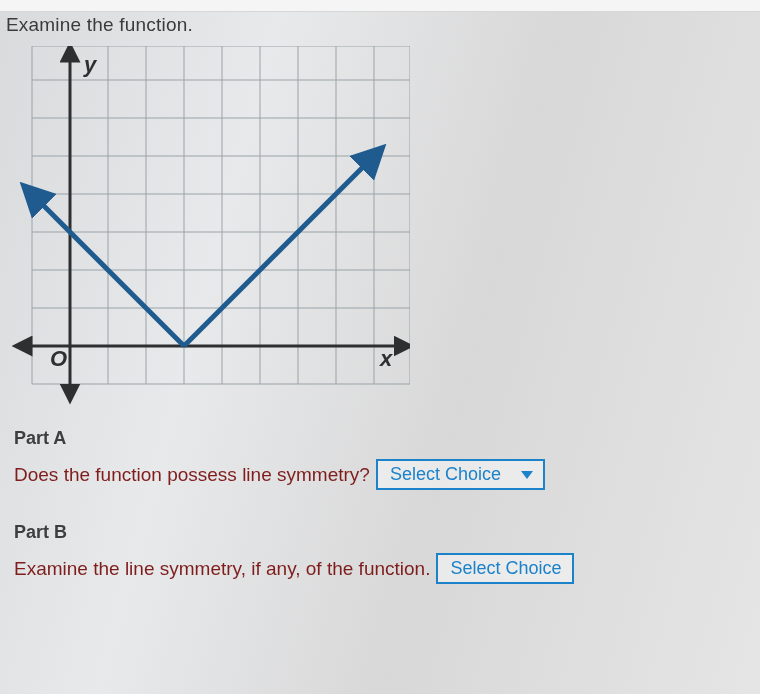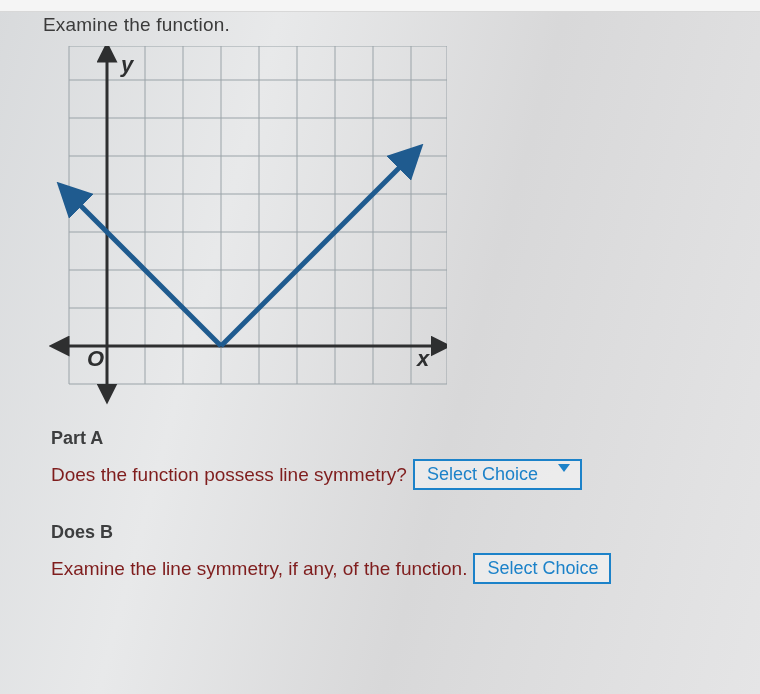--- a/index.html
+++ b/index.html
@@ -13,21 +13,21 @@
       overflow: hidden;
       position: relative;
     }
     .page-bg {
       position: absolute;
       top: 0; left: 0;
       width: 100%; height: 12px;
       background: #f5f5f5;
       border-bottom: 1px solid #d8d8d8;
     }
-    .content { position: relative; z-index: 1; padding-top: 6px; padding-left: 37px; }
+    .content { position: relative; z-index: 1; padding-top: 6px; }
     .heading {
       font-size: 19px;
       font-weight: 400;
       color: #3b3b3b;
       margin: 0 0 10px 6px;
       letter-spacing: 0.2px;
     }
     .chart-wrap { margin-left: 10px; }
     svg.chart { display: block; }
     .part-block { margin: 22px 0 0 14px; }
@@ -42,21 +42,21 @@
       align-items: center;
       flex-wrap: wrap;
       gap: 6px;
     }
     .question-text {
       font-size: 19px;
       color: #7f1d1d;
     }
     .select-box {
       display: inline-flex;
-      align-items: flex-start;
+      align-items: center;
       border: 2px solid #1c82c9;
       background: rgba(255,255,255,0.45);
       padding: 3px 10px 3px 12px;
       color: #1c82c9;
       font-size: 18px;
       font-weight: 500;
       cursor: pointer;
       gap: 20px;
     }
     .select-box .chev {
@@ -133,21 +133,21 @@
     <div class="question-row">
       <span class="question-text">Does the function possess line symmetry?</span>
       <span class="select-box">
         <span>Select Choice</span>
         <span class="chev"></span>
       </span>
     </div>
   </div>
 
   <div class="part-block" style="margin-top:32px;">
-    <div class="part-label">Does B</div>
+    <div class="part-label">Part B</div>
     <div class="question-row">
       <span class="question-text">Examine the line symmetry, if any, of the function.</span>
       <span class="select-box">
         <span>Select Choice</span>
       </span>
     </div>
   </div>
 </div>
 
 </body></html>

